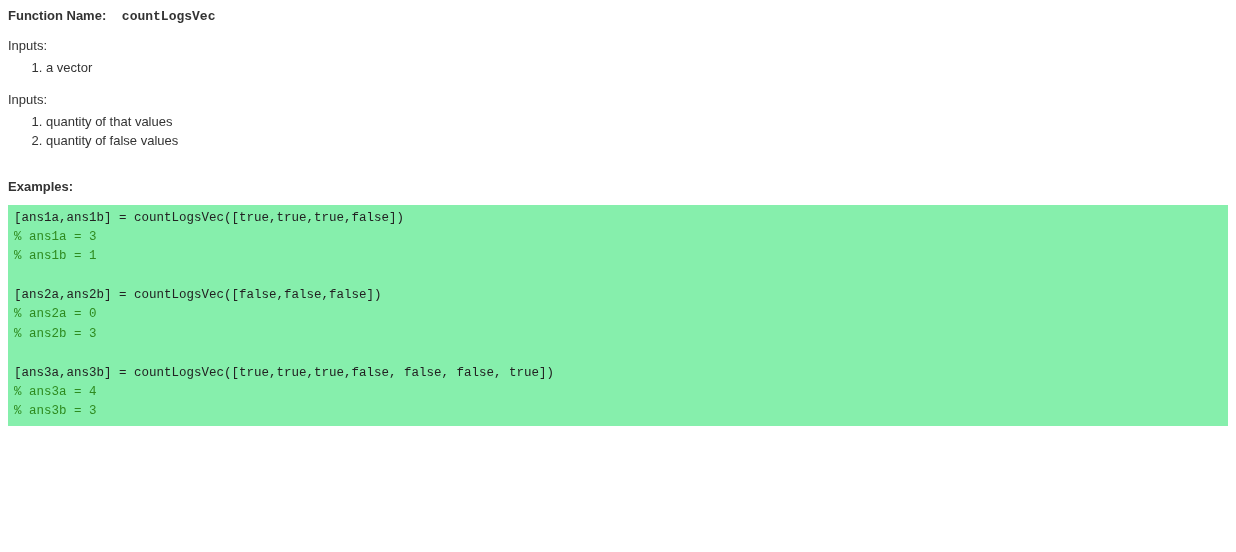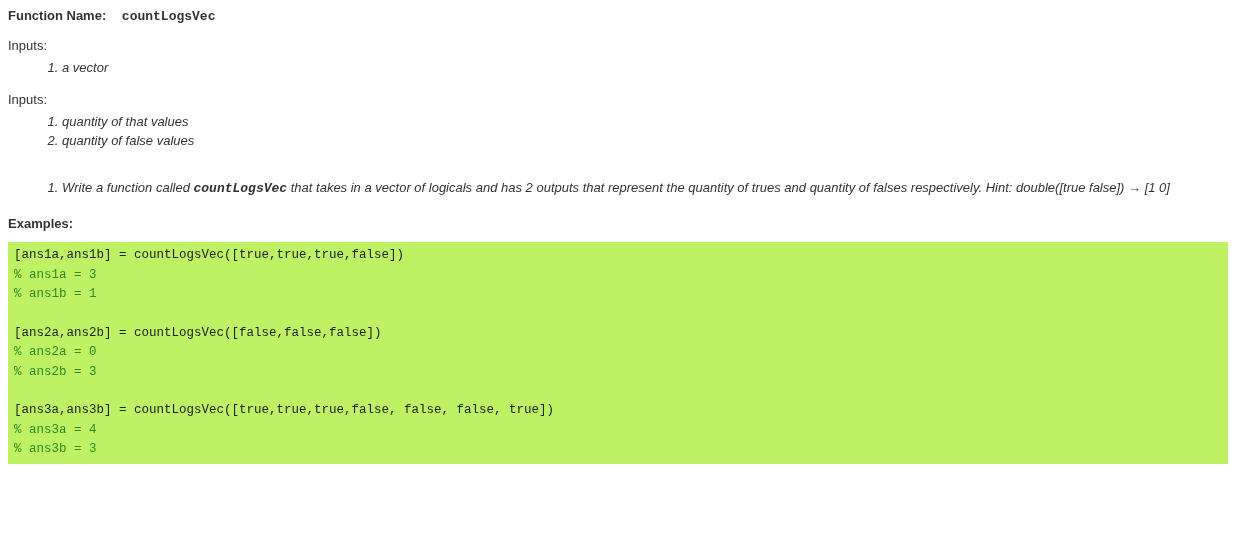--- a/index.html
+++ b/index.html
@@ -27,38 +27,37 @@
       font-weight: bold;
       margin-left: 12px;
     }
     .section-label {
       font-weight: normal;
       margin-top: 10px;
       margin-bottom: 6px;
     }
     ol {
       list-style-type: decimal;
-      margin-left: 54px;
+      margin-left: 38px;
       margin-top: 4px;
       margin-bottom: 14px;
-      font-style: italic;
     }
     ol li {
       line-height: 1.45;
     }
     .description-section {
       margin-top: 28px;
     }
     .examples-label {
       font-weight: bold;
       margin-top: 18px;
       margin-bottom: 11px;
     }
     pre.code-block {
-      background: #bef264;
+      background: #86efac;
       font-family: "Courier New", monospace;
       font-size: 12.5px;
       padding: 4px 6px;
       line-height: 1.55;
       white-space: pre;
       overflow-x: auto;
       color: #222;
     }
     .code-comment {
       color: #2e8b1f;
@@ -81,25 +80,20 @@
   <li>a vector</li>
 </ol>
 
 <div class="section-label">Inputs:</div>
 <ol>
   <li>quantity of that values</li>
   <li>quantity of false values</li>
 </ol>
 
 <div class="description-section">
-  <ol>
-    <li>
-      <span>Write a function called </span><span class="mono-bold">countLogsVec</span><span> that takes in a vector of logicals and has 2 outputs that represent the quantity of trues and quantity of falses respectively. Hint: double([true false]) → [1 0]</span>
-    </li>
-  </ol>
 </div>
 
 <div class="examples-label">Examples:</div>
 <pre class="code-block" id="examples-pre"><span>[ans1a,ans1b] = countLogsVec([true,true,true,false])</span>
 <span class="code-comment">% ans1a = 3</span>
 <span class="code-comment">% ans1b = 1</span>
 <span></span>
 <span>[ans2a,ans2b] = countLogsVec([false,false,false])</span>
 <span class="code-comment">% ans2a = 0</span>
 <span class="code-comment">% ans2b = 3</span>

